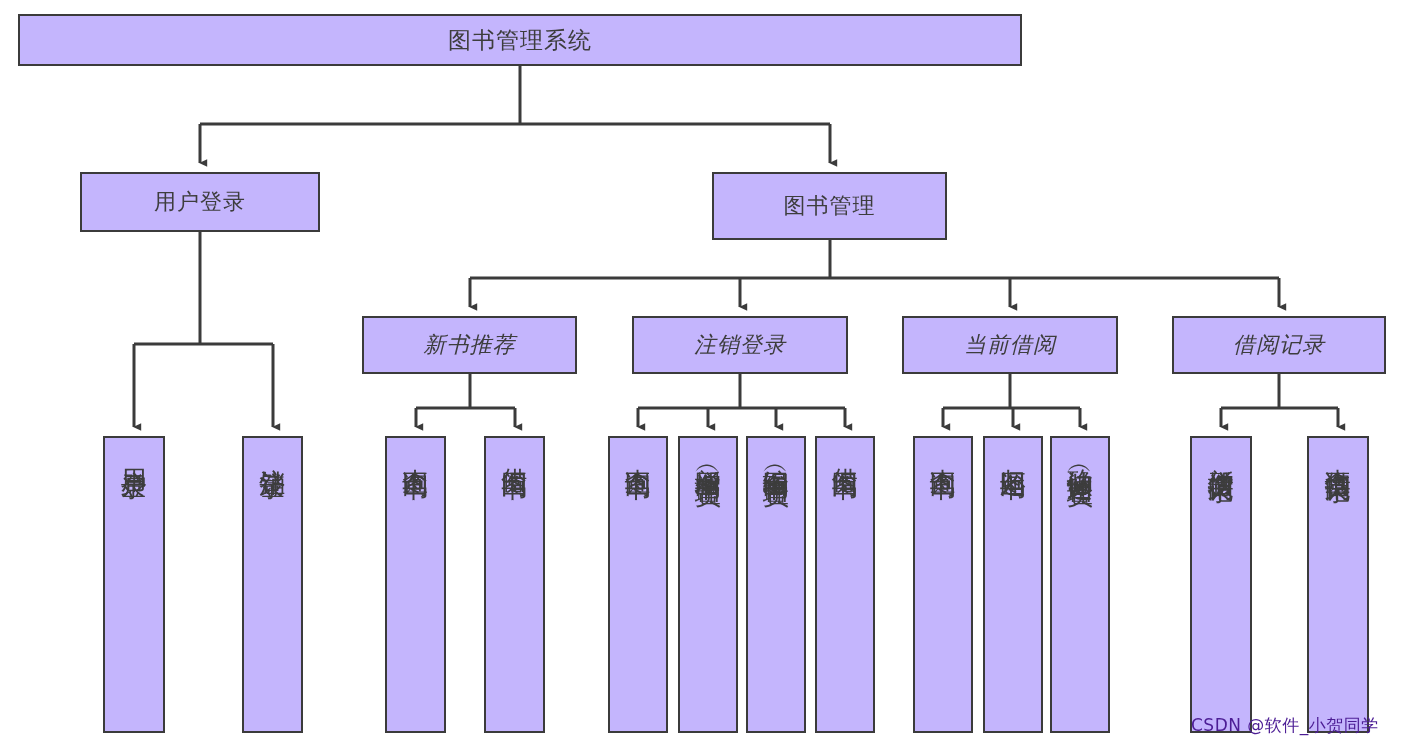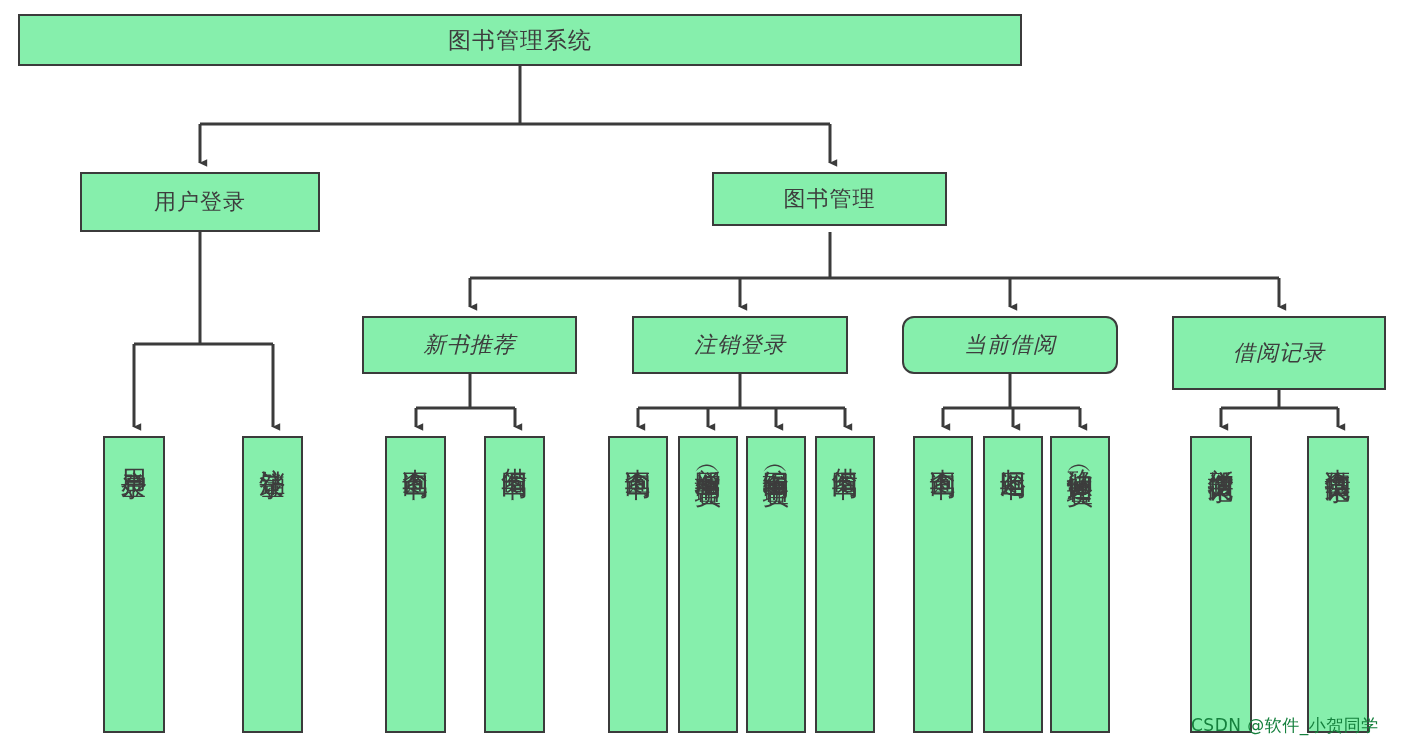--- a/index.html
+++ b/index.html
@@ -9,21 +9,21 @@
     font-family:"DejaVu Sans","Liberation Sans",sans-serif;
     overflow:hidden;
     position:relative;
   }
   #canvas{position:absolute;left:0;top:0;width:1405px;height:747px;}
   svg#edges{position:absolute;left:0;top:0;width:1405px;height:747px;pointer-events:none;}
 
   .node{
     position:absolute;
     box-sizing:border-box;
-    background:#86efac;
+    background:#c4b5fd;
     border:2px solid #3b3b3b;
     display:flex;
     align-items:center;
     justify-content:center;
     color:#3d3d3d;
   }
   .node .lbl{
     display:block;
     font-size:21px;
     line-height:1.15;
@@ -45,21 +45,21 @@
     white-space:nowrap;
   }
   .node.root .lbl{font-size:23px;}
   .node.l2 .lbl{font-size:22px;}
   .node.l3 .lbl{font-size:22px;font-style:italic;}
 
   #watermark{
     position:absolute;
     left:1191px;top:714px;
     font-size:17px;
-    color:#15803d;
+    color:#4c1d95;
     white-space:nowrap;
     letter-spacing:0.5px;
     font-family:"DejaVu Sans","Liberation Sans",sans-serif;
   }
 </style>
 </head>
 <body>
 
 <div id="canvas">
   <svg id="edges" viewBox="0 0 1405 747">
@@ -104,33 +104,33 @@
         <path d="M1338,408 L1338,427" marker-end="url(#arw)"></path>
       </g>
   </svg>
   <div id="node-layer">
       <div class="node  root" style="left: 18px; top: 14px; width: 1004px; height: 52px;">
         <span class="lbl">图书管理系统</span>
       </div>
       <div class="node  l2" style="left: 80px; top: 172px; width: 240px; height: 60px;">
         <span class="lbl">用户登录</span>
       </div>
-      <div class="node  l2" style="left: 712px; top: 172px; width: 235px; height: 54px; text-align: center;">
+      <div class="node  l2" style="left: 712px; top: 172px; width: 235px; height: 68px; text-align: center;">
         <span class="lbl">图书管理</span>
       </div>
       <div class="node  l3" style="left: 362px; top: 316px; width: 215px; height: 58px;">
         <span class="lbl">新书推荐</span>
       </div>
       <div class="node  l3" style="left: 632px; top: 316px; width: 216px; height: 58px;">
         <span class="lbl">注销登录</span>
       </div>
-      <div class="node  l3" style="left: 902px; top: 316px; width: 216px; height: 58px; border-radius: 12px;">
+      <div class="node  l3" style="left: 902px; top: 316px; width: 216px; height: 58px;">
         <span class="lbl">当前借阅</span>
       </div>
-      <div class="node  l3" style="left: 1172px; top: 316px; width: 214px; height: 74px;">
+      <div class="node  l3" style="left: 1172px; top: 316px; width: 214px; height: 58px;">
         <span class="lbl">借阅记录</span>
       </div>
       <div class="node vert l4" style="left: 103px; top: 436px; width: 62px; height: 297px;">
         <span class="lbl">用户登录</span>
       </div>
       <div class="node vert l4" style="left: 242px; top: 436px; width: 61px; height: 297px;">
         <span class="lbl">注销登录</span>
       </div>
       <div class="node vert l4" style="left: 385px; top: 436px; width: 61px; height: 297px;">
         <span class="lbl">查询图书</span>

